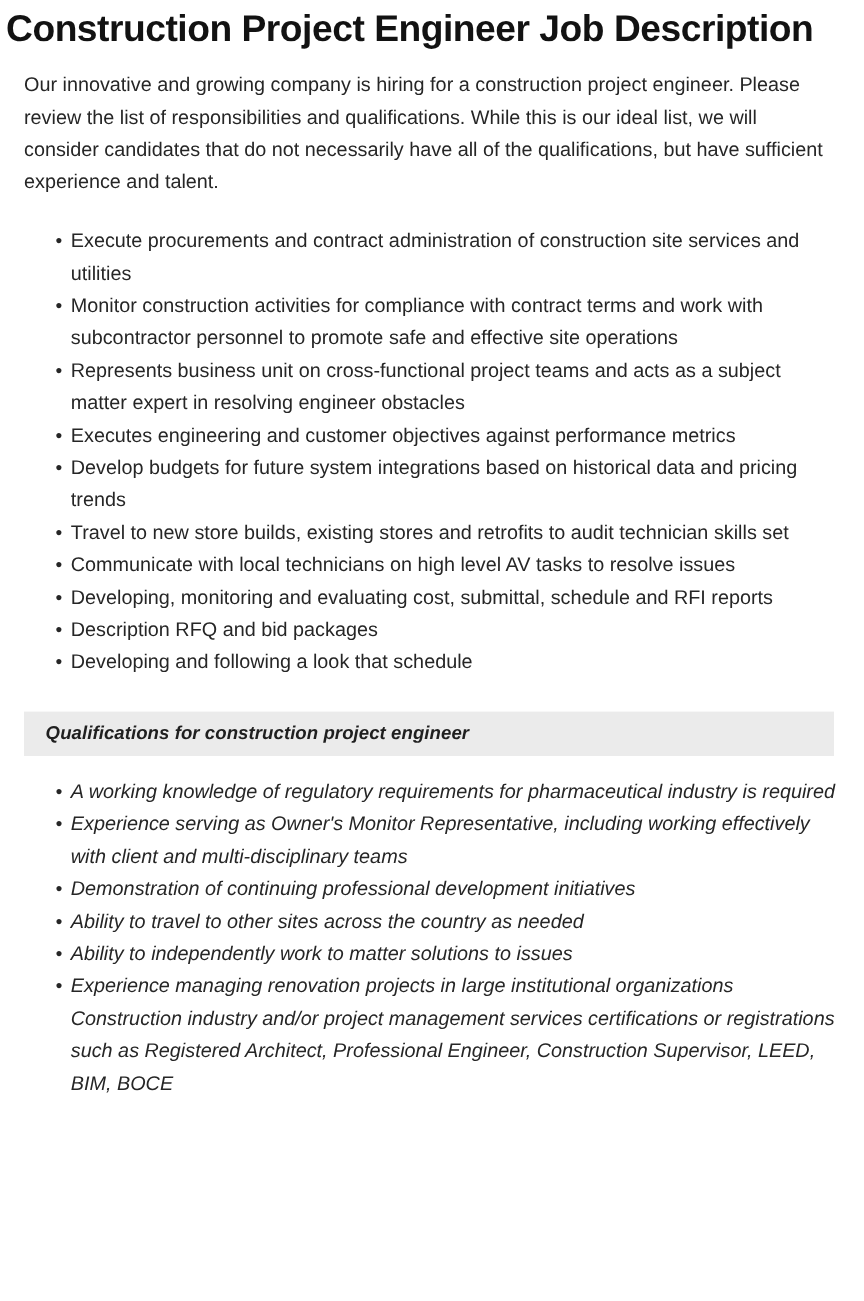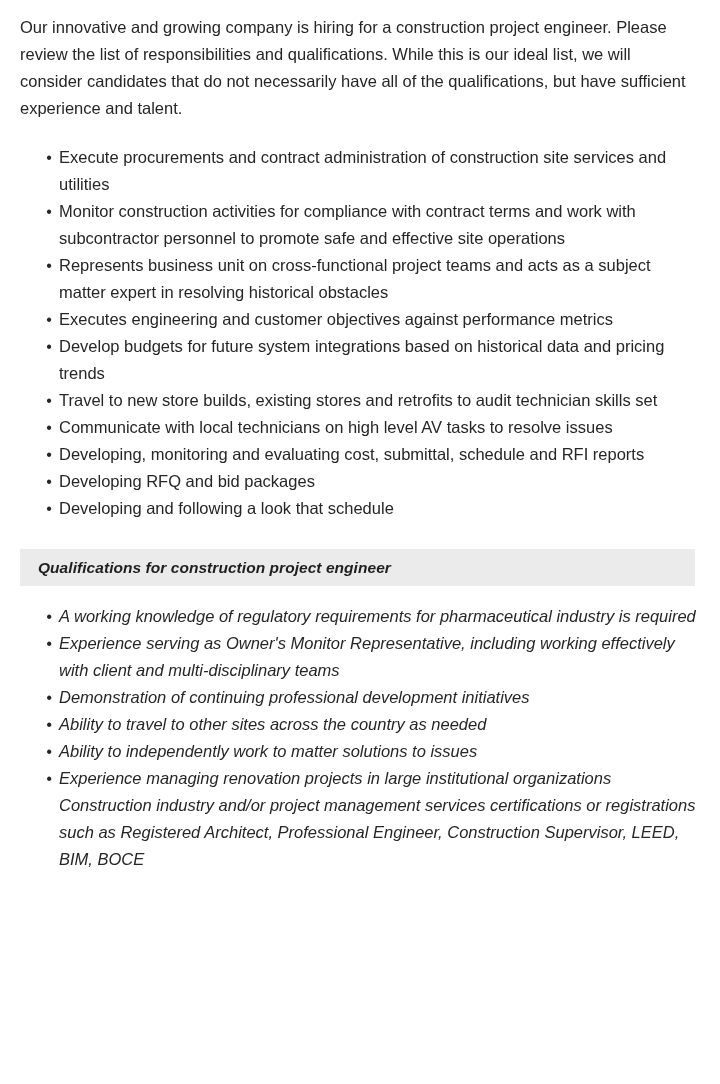--- a/index.html
+++ b/index.html
@@ -94,36 +94,37 @@
 
   .responsibilities .bullet-list { margin-top: 17px; }
   .qualifications .bullet-list { margin-top: 17px; }
   .qualifications { margin-top: 27px; font-style: italic; }
 </style>
 </head>
 <body>
 
 <div class="page">
 
+  <h1 class="doc-title">Construction Project Engineer Job Description</h1>
 
   <p class="intro">Our innovative and growing company is hiring for a construction project engineer. Please review the list of responsibilities and qualifications. While this is our ideal list, we will consider candidates that do not necessarily have all of the qualifications, but have sufficient experience and talent.</p>
 
   <section class="section responsibilities">
     <ul class="bullet-list" id="list-responsibilities">
         <li class="bullet-item">
           <span class="bullet-dot">•</span>
           <span class="bullet-text">Execute procurements and contract administration of construction site services and utilities</span>
         </li>
         <li class="bullet-item">
           <span class="bullet-dot">•</span>
           <span class="bullet-text">Monitor construction activities for compliance with contract terms and work with subcontractor personnel to promote safe and effective site operations</span>
         </li>
         <li class="bullet-item">
           <span class="bullet-dot">•</span>
-          <span class="bullet-text">Represents business unit on cross-functional project teams and acts as a subject matter expert in resolving historical obstacles</span>
+          <span class="bullet-text">Represents business unit on cross-functional project teams and acts as a subject matter expert in resolving engineer obstacles</span>
         </li>
         <li class="bullet-item">
           <span class="bullet-dot">•</span>
           <span class="bullet-text">Executes engineering and customer objectives against performance metrics</span>
         </li>
         <li class="bullet-item">
           <span class="bullet-dot">•</span>
           <span class="bullet-text">Develop budgets for future system integrations based on historical data and pricing trends</span>
         </li>
         <li class="bullet-item">
@@ -133,21 +134,21 @@
         <li class="bullet-item">
           <span class="bullet-dot">•</span>
           <span class="bullet-text">Communicate with local technicians on high level AV tasks to resolve issues</span>
         </li>
         <li class="bullet-item">
           <span class="bullet-dot">•</span>
           <span class="bullet-text">Developing, monitoring and evaluating cost, submittal, schedule and RFI reports</span>
         </li>
         <li class="bullet-item">
           <span class="bullet-dot">•</span>
-          <span class="bullet-text">Developing RFQ and bid packages</span>
+          <span class="bullet-text">Description RFQ and bid packages</span>
         </li>
         <li class="bullet-item">
           <span class="bullet-dot">•</span>
           <span class="bullet-text">Developing and following a look that schedule</span>
         </li>
       </ul>
   </section>
 
   <section class="section qualifications">
     <div class="section-header">

